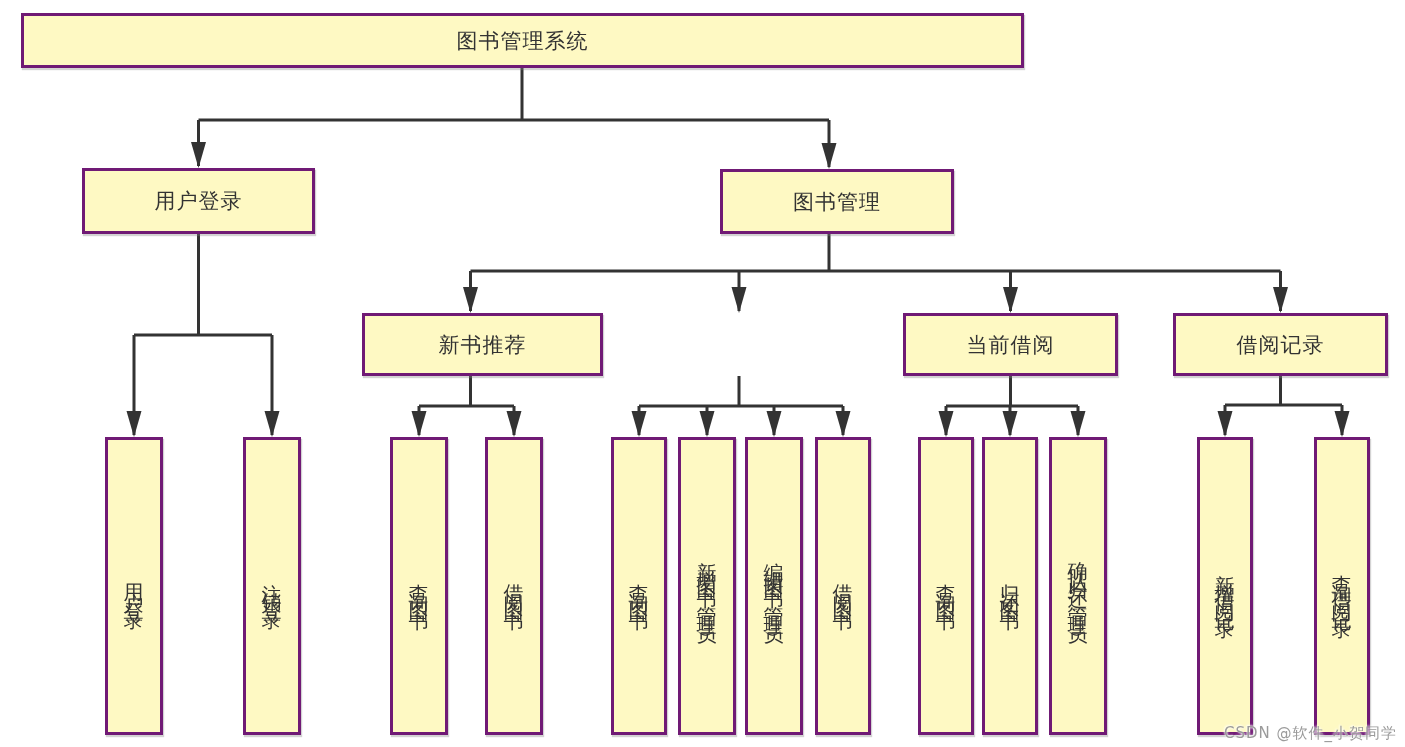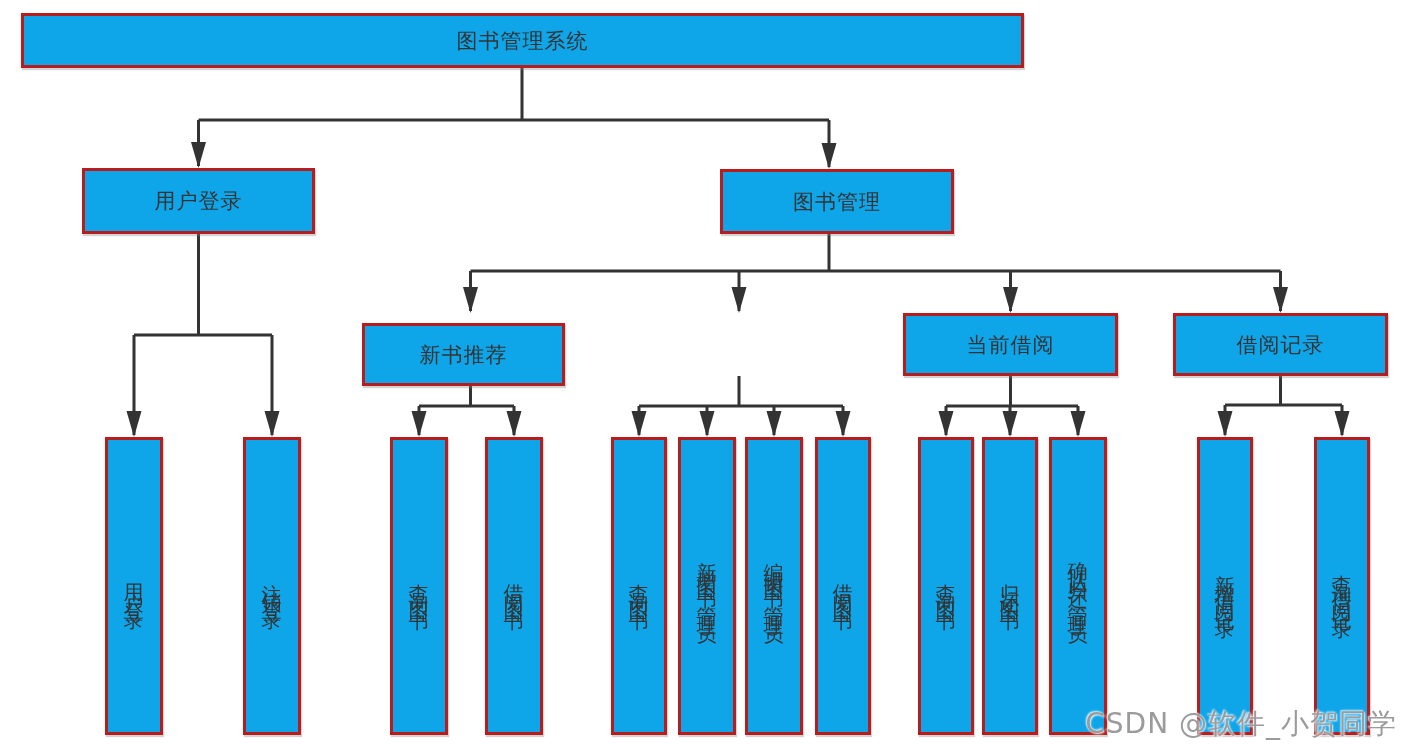--- a/index.html
+++ b/index.html
@@ -13,43 +13,43 @@
   }
   .connectors {
     position: absolute;
     left: 0; top: 0;
     width: 1405px; height: 747px;
     z-index: 1;
   }
   .node {
     position: absolute;
     box-sizing: border-box;
-    border: 3px solid #b91c1c;
-    background: #0ea5e9;
+    border: 3px solid #701a75;
+    background: #fef9c3;
     color: #333333;
     display: flex;
     align-items: center;
     justify-content: center;
     z-index: 2;
     box-shadow: 1px 2px 1px rgba(130,130,130,0.35);
   }
   .node.h { font-size: 21px; letter-spacing: 1px; }
   .node.v { font-size: 20px; }
   .node.v .vtext {
     writing-mode: vertical-rl;
     text-orientation: mixed;
     letter-spacing: 9px;
     line-height: 1;
     white-space: nowrap;
   }
   .watermark {
     position: absolute;
     right: 8px;
     bottom: 4px;
-    font-size: 28px;
+    font-size: 15px;
     color: #9b9b9b;
     letter-spacing: 1px;
     z-index: 3;
     text-shadow: 1px 1px 2px rgba(255,255,255,0.95), -1px -1px 2px rgba(255,255,255,0.95);
   }
 </style>
 </head>
 <body>
 
 <div class="canvas">
@@ -98,21 +98,21 @@
     <span>图书管理系统</span>
   </div>
 
   <div class="node h" style="left:82px; top:168px; width:233px; height:66px;">
     <span>用户登录</span>
   </div>
   <div class="node h" style="left:720px; top:169px; width:234px; height:65px;">
     <span>图书管理</span>
   </div>
 
-  <div class="node h" style="left:362px; top:323px; width:203px; height:63px;">
+  <div class="node h" style="left:362px; top:313px; width:241px; height:63px;">
     <span>新书推荐</span>
   </div>
   <div class="node h" style="left:1173px; top:313px; width:215px; height:63px;">
     <span>借阅记录</span>
   </div>
   <div class="node h" style="left:903px; top:313px; width:215px; height:63px;">
     <span>当前借阅</span>
   </div>
 
   <div class="node v" style="left:105px; top:437px; width:58px; height:298px;">

